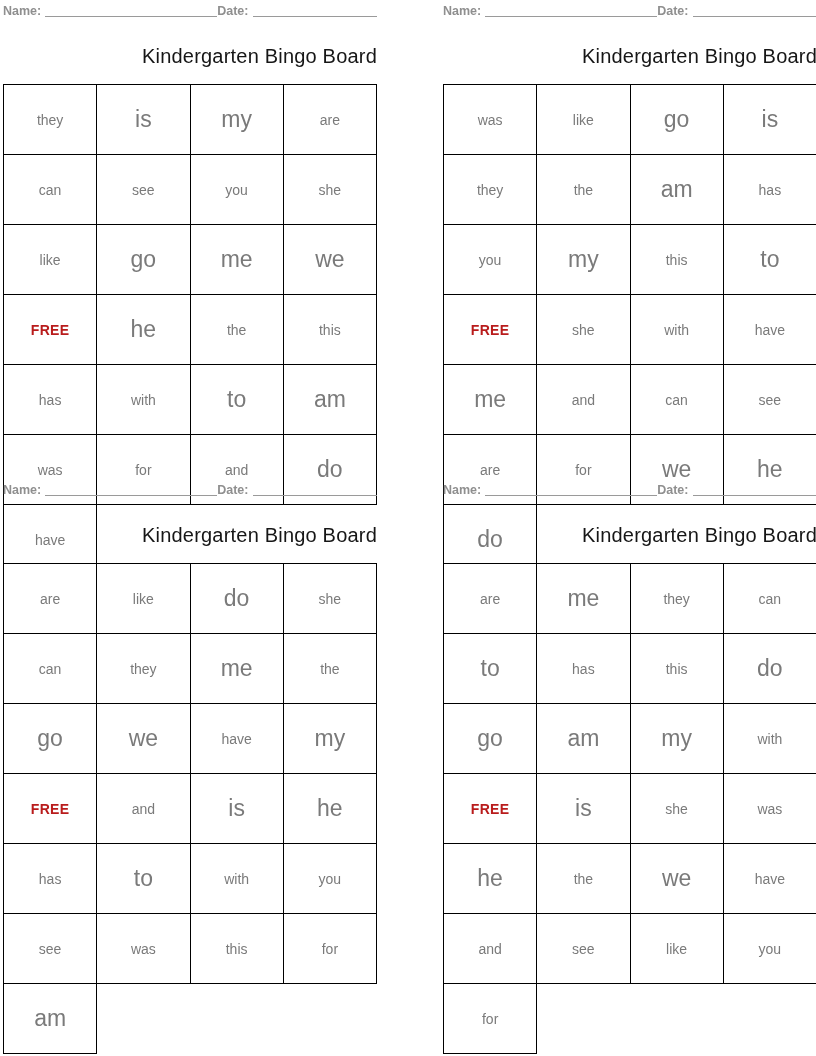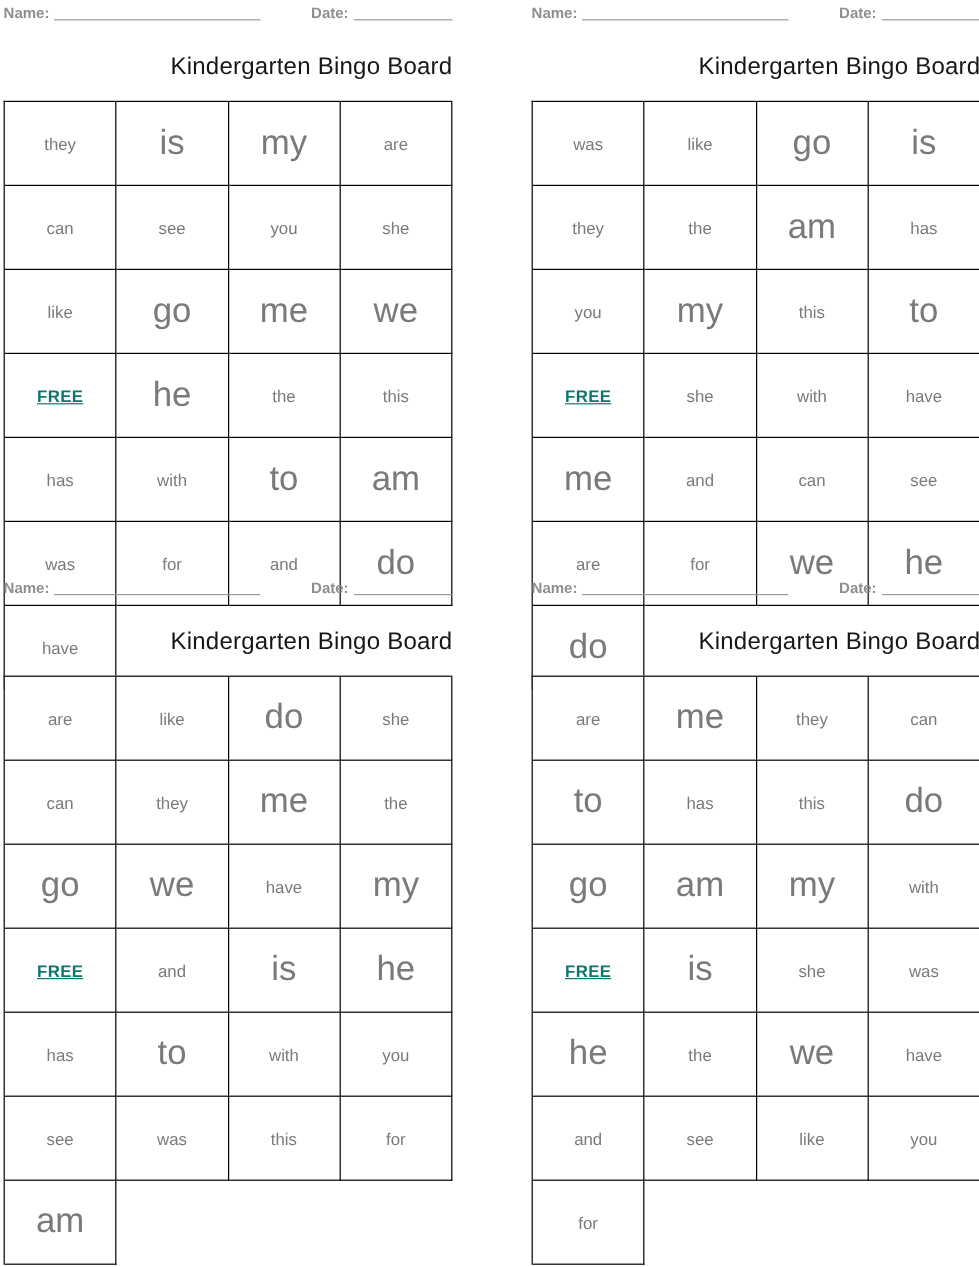--- a/index.html
+++ b/index.html
@@ -19,21 +19,21 @@
   .head-row {
     display:flex; align-items:flex-end;
     height:14px; font-size:12.5px; color:#8f8f8f;
   }
   .head-row .lbl { line-height:14px; white-space:nowrap;font-weight:bold; }
   .head-row .line {
     border-bottom:1.2px solid #9a9a9a;
     height:12px; margin-bottom:1px;
   }
   .name-line { width:172px; margin-left:4px; }
-  .date-lbl  { margin-left:42px; }
+  .date-lbl  { }
   .date-line { flex:1; margin-left:5px; }
 
   .title {
     margin:26px 0 0 0;
     text-align:right;
     font-size:20px; line-height:24px;
     font-weight:400; color:#161616;
     letter-spacing:0.2px;
   }
 
@@ -47,25 +47,25 @@
     background:#fff;
   }
   .cell {
     border-right:1.5px solid #000;
     border-bottom:1.5px solid #000;
     display:flex; align-items:center; justify-content:center;
     color:#7a7a7a;
     overflow:hidden;
   }
   .cell.small { font-size:14px; }
-  .cell.large { font-size:29px; }
+  .cell.large { font-size:23px; }
   .cell.free  {
     font-size:14px; font-weight:700;
-    text-decoration:underline; letter-spacing:0.3px;
-    color:#0f766e;
+    letter-spacing:0.3px;
+    color:#b91c1c;
   }
 </style>
 </head>
 <body>
 
 <div class="page">
 
   <section class="board" id="board-0">
     <div class="head-row">
       <span class="lbl">Name:</span>

